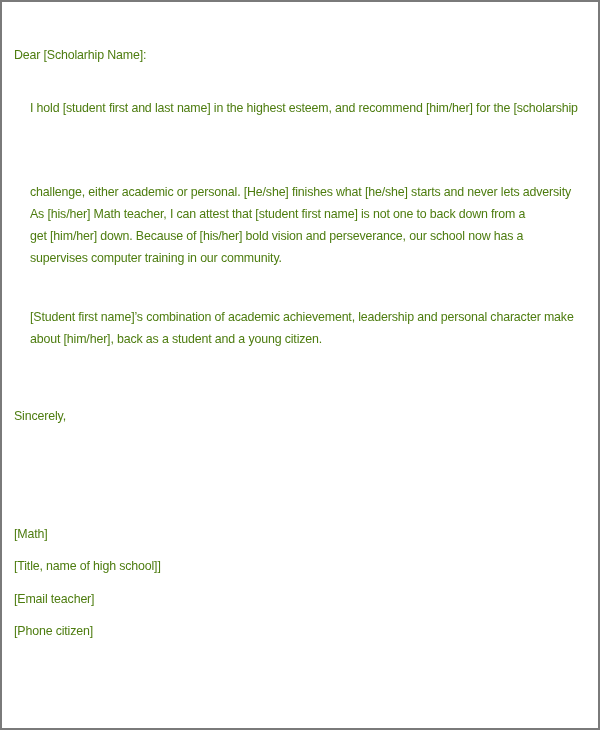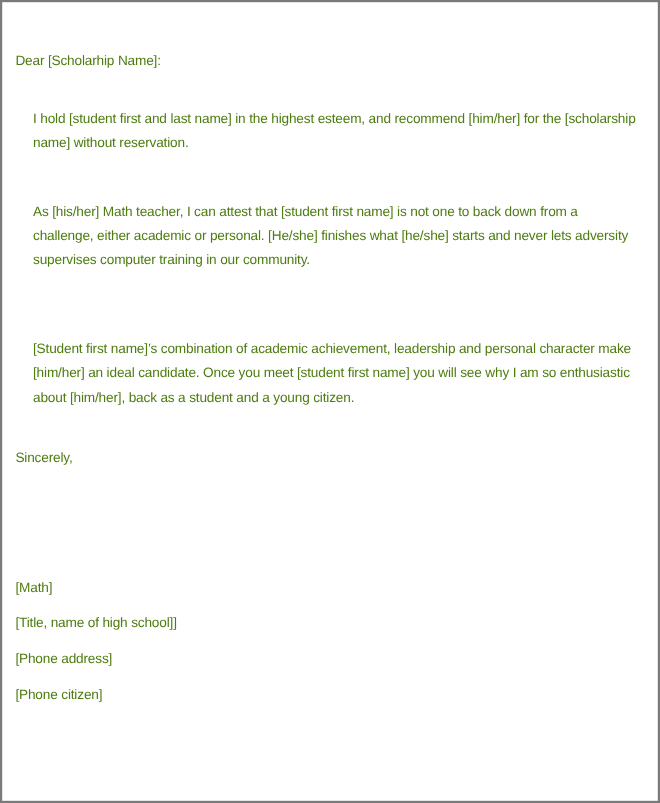--- a/index.html
+++ b/index.html
@@ -32,35 +32,34 @@
 </style>
 </head>
 <body>
 
 <div class="page">
 
   <div class="line" style="top:45px;">Dear [Scholarhip Name]:</div>
 
   <div class="para" style="top:95px;">
     <span>I hold [student first and last name] in the highest esteem, and recommend [him/her] for the [scholarship</span>
-    <span>name] without reservation.</span>
   </div>
 
   <div class="para" style="top:179px;">
+    <span>challenge, either academic or personal.  [He/she] finishes what [he/she] starts and never lets adversity</span>
     <span>As [his/her] Math teacher, I can attest that [student first name] is not one to back down from a</span>
-    <span>challenge, either academic or personal.  [He/she] finishes what [he/she] starts and never lets adversity</span>
+    <span>get [him/her] down.  Because of [his/her] bold vision and perseverance, our school now has a</span>
     <span>supervises computer training in our community.</span>
   </div>
 
   <div class="para" style="top:304px;">
     <span>[Student first name]’s combination of academic achievement, leadership and personal character make</span>
-    <span>[him/her] an ideal candidate. Once you meet [student first name] you will see why I am so enthusiastic</span>
     <span>about [him/her], back as a student and a young citizen.</span>
   </div>
 
   <div class="line" style="top:406px;">Sincerely,</div>
 
   <div class="line" style="top:524px;">[Math]</div>
   <div class="line" style="top:556px;">[Title, name of high school]]</div>
-  <div class="line" style="top:589px;">[Phone address]</div>
+  <div class="line" style="top:589px;">[Email teacher]</div>
   <div class="line" style="top:621px;">[Phone citizen]</div>
 
 </div>
 
 </body></html>

